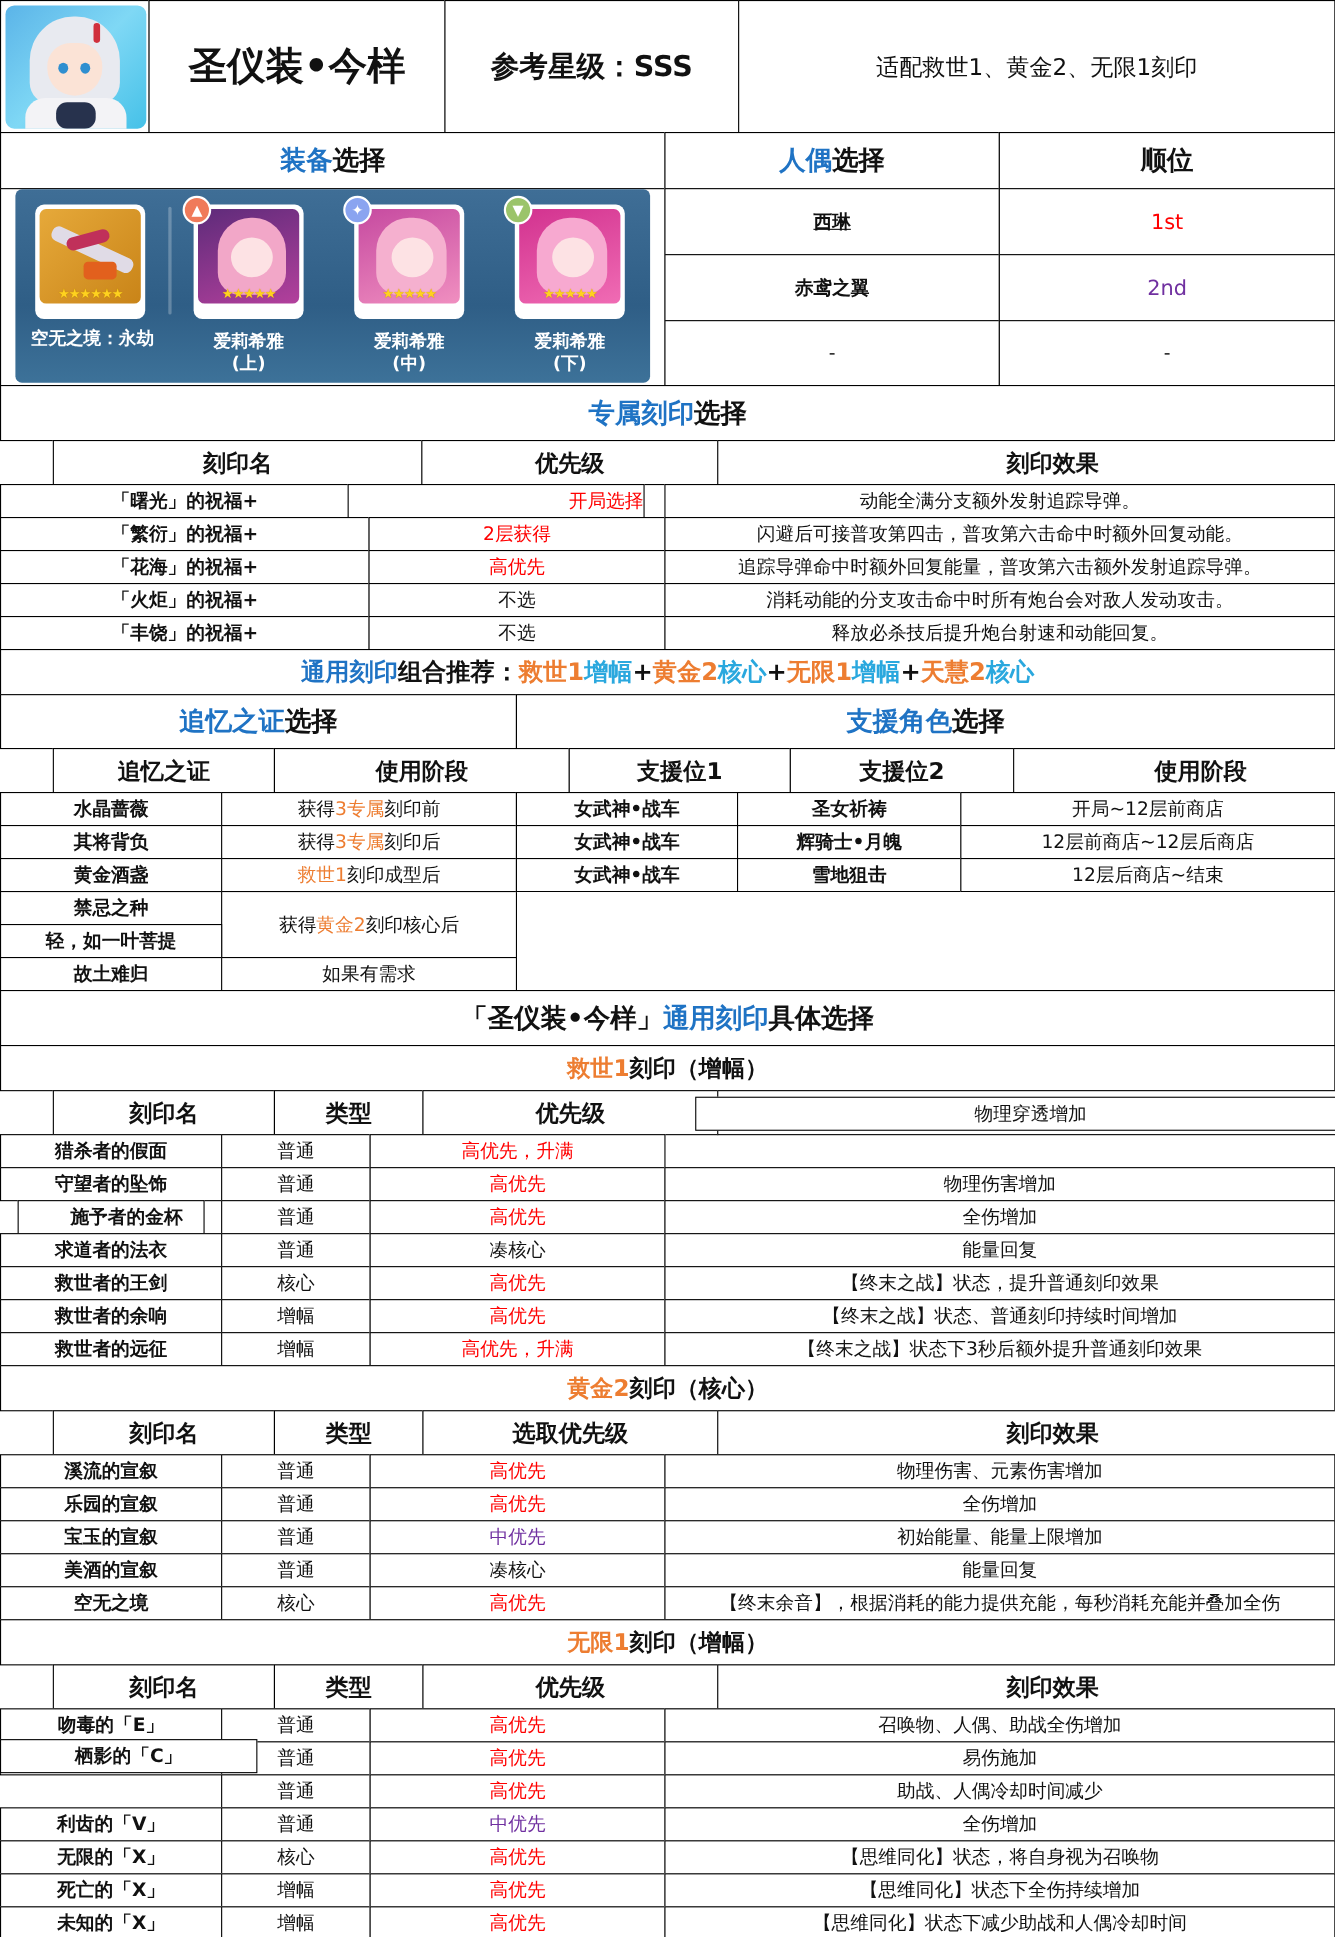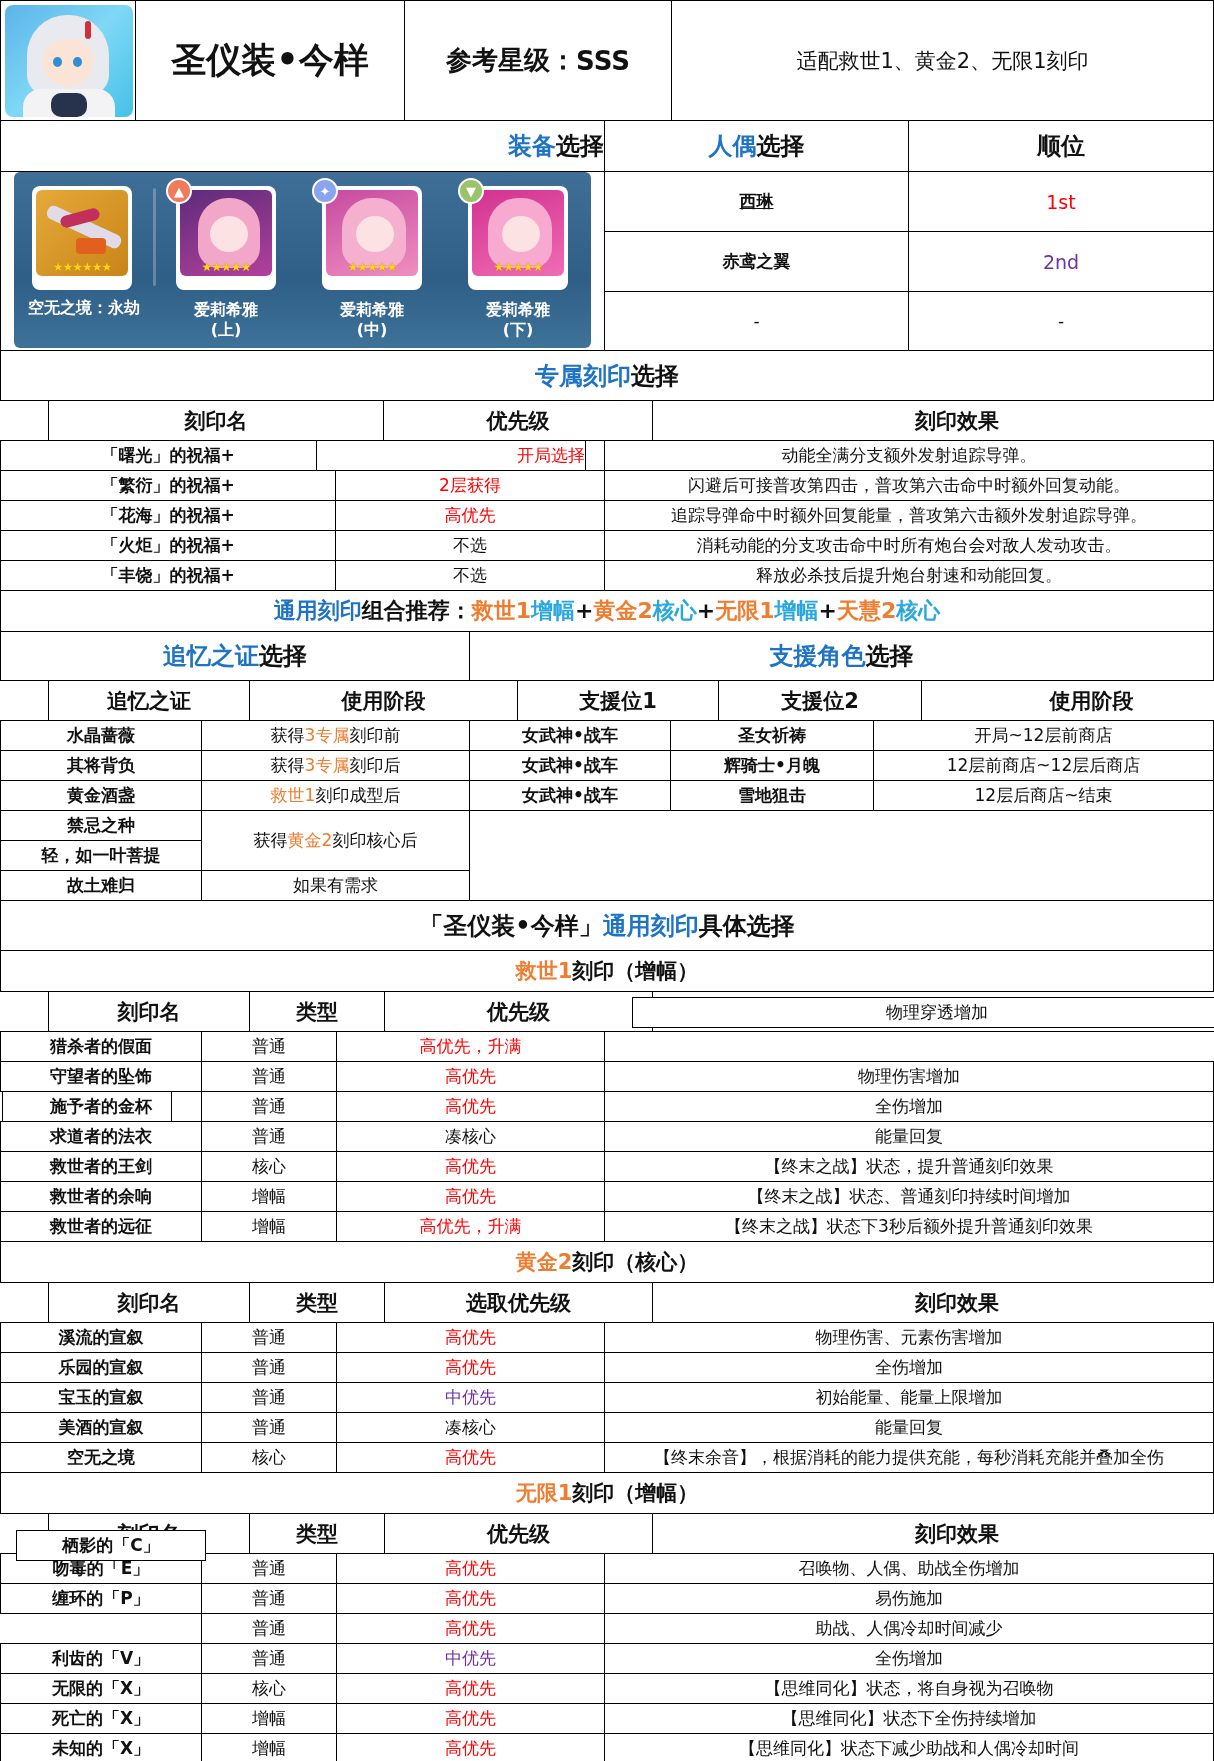--- a/index.html
+++ b/index.html
@@ -69,21 +69,21 @@
   <span style="font-size:35px;font-weight:bold;">圣仪装•今样</span>
 </div>
 <div class="cell" style="left:404px;top:0;width:268px;height:121px;">
   <span style="font-size:26px;font-weight:bold;">参考星级：</span>
     <span style="font-size:26px;font-weight:bold;">SSS</span>
 </div>
 <div class="cell" style="left:671px;top:0;width:543px;height:121px;">
   <span style="font-size:21px;">适配救世1、黄金2、无限1刻印</span>
 </div>
 
-<div class="cell sec-title" style="left:0;top:120px;width:605px;height:52px;justify-content:flex-end;">
+<div class="cell sec-title" style="left:0;top:120px;width:605px;height:52px;">
   <span class="blue">装备</span>
     <span>选择</span>
 </div>
 <div class="cell" style="left:0;top:171px;width:605px;height:180px;"></div>
 <div class="equip-panel">
 
   <div class="eq-card" style="left:18px;top:14px;">
     <div class="eq-art" style="background:linear-gradient(135deg,#e6a93a,#c98418);">
       <div style="position:absolute;left:8px;top:30px;width:80px;height:14px;background:#e0dbe6;transform:rotate(25deg);border-radius:6px;"></div>
       <div style="position:absolute;left:24px;top:22px;width:40px;height:12px;background:#c0305a;transform:rotate(-15deg);border-radius:6px;"></div>
@@ -365,21 +365,21 @@
     </div>
     <div class="cell val-cell" style="left: 201px; top: 1061px; width: 136px; height: 31px;">
       <span>普通</span>
     </div>
     <div class="cell val-cell" style="left: 336px; top: 1061px; width: 269px; height: 31px;">
       <span style="color: rgb(255, 0, 0);">高优先</span>
     </div>
     <div class="cell val-cell" style="left: 604px; top: 1061px; width: 610px; height: 31px;">
       <span>物理伤害增加</span>
     </div>
-    <div class="cell name-cell" style="left: 2px; top: 1091px; width: 170px; height: 31px; padding-left: 28px;">
+    <div class="cell name-cell" style="left: 16px; top: 1091px; width: 170px; height: 31px; padding-left: 28px;">
       <span>施予者的金杯</span>
     </div>
     <div class="cell val-cell" style="left: 201px; top: 1091px; width: 136px; height: 31px;">
       <span>普通</span>
     </div>
     <div class="cell val-cell" style="left: 336px; top: 1091px; width: 269px; height: 31px;">
       <span style="color: rgb(255, 0, 0);">高优先</span>
     </div>
     <div class="cell val-cell" style="left: 604px; top: 1091px; width: 610px; height: 31px;">
       <span>全伤增加</span>
@@ -541,21 +541,21 @@
     </div>
     <div class="cell val-cell" style="left: 201px; top: 1583px; width: 136px; height: 31px;">
       <span>普通</span>
     </div>
     <div class="cell val-cell" style="left: 336px; top: 1583px; width: 269px; height: 31px;">
       <span style="color: rgb(255, 0, 0);">高优先</span>
     </div>
     <div class="cell val-cell" style="left: 604px; top: 1583px; width: 610px; height: 31px;">
       <span>易伤施加</span>
     </div>
-    <div class="cell name-cell" style="left: 0px; top: 1530px; width: 190px; height: 31px; margin-left: 16px;">
+    <div class="cell name-cell" style="left: 0px; top: 1581px; width: 234px; height: 31px;">
       <span>栖影的「C」</span>
     </div>
     <div class="cell val-cell" style="left: 201px; top: 1613px; width: 136px; height: 31px;">
       <span>普通</span>
     </div>
     <div class="cell val-cell" style="left: 336px; top: 1613px; width: 269px; height: 31px;">
       <span style="color: rgb(255, 0, 0);">高优先</span>
     </div>
     <div class="cell val-cell" style="left: 604px; top: 1613px; width: 610px; height: 31px;">
       <span>助战、人偶冷却时间减少</span>

